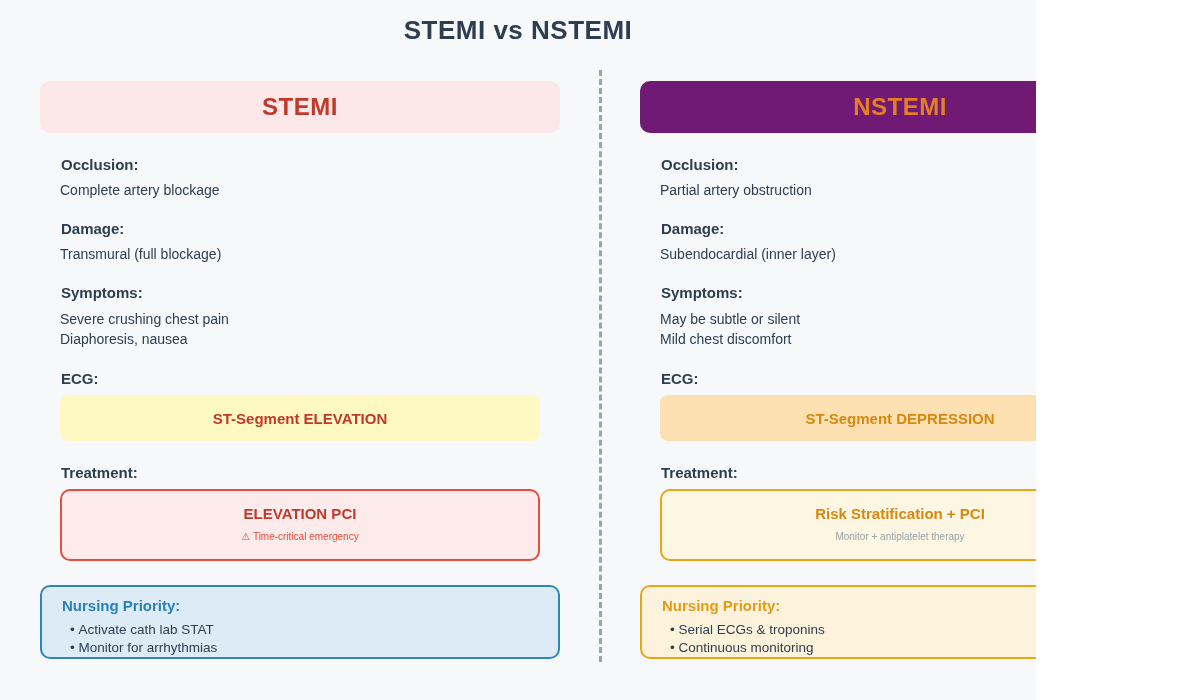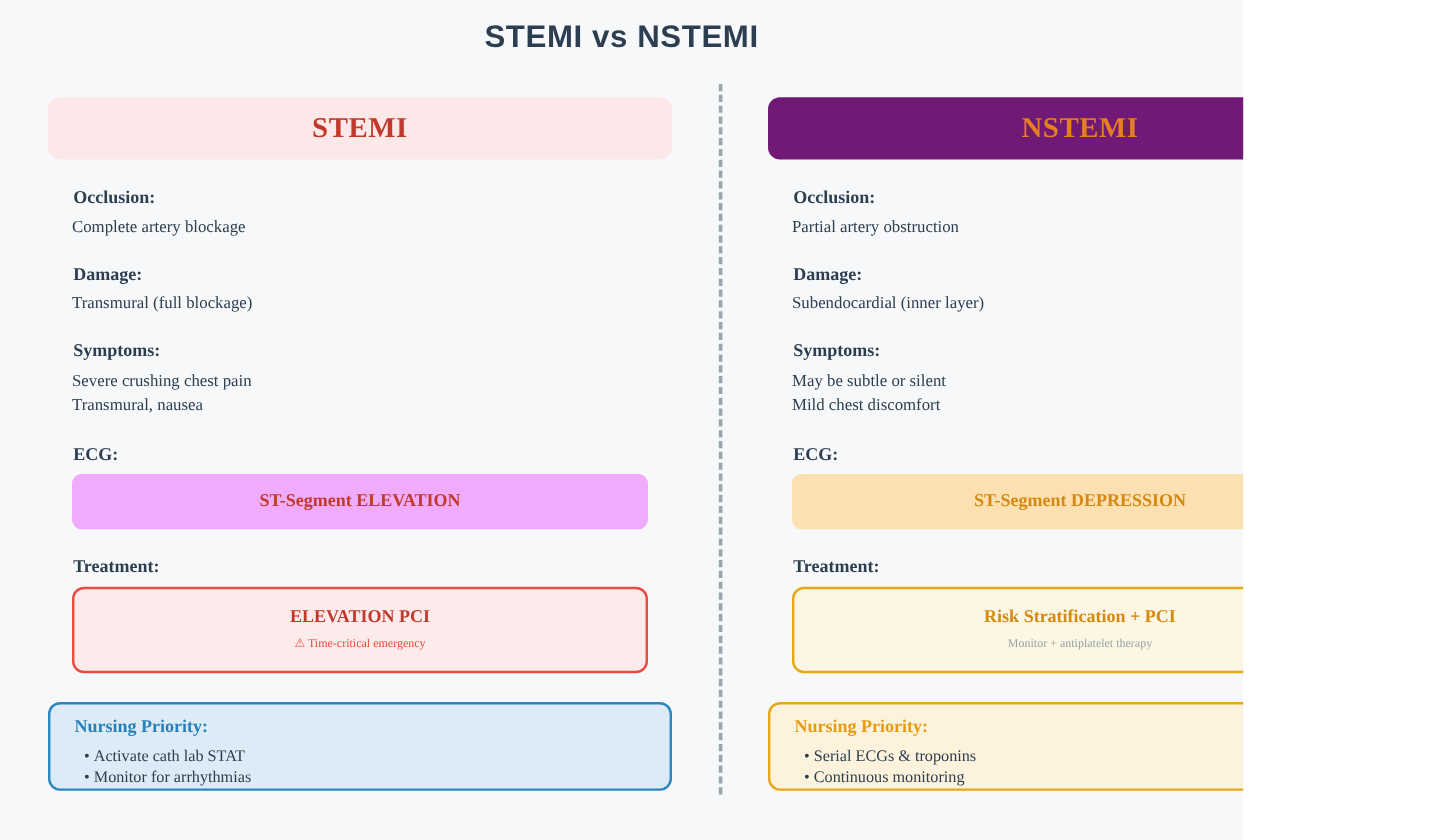--- a/index.html
+++ b/index.html
@@ -23,21 +23,21 @@
     letter-spacing: 0.5px;
   }
   .divider {
     position: absolute;
     left: 599px;
     top: 70px;
     height: 592px;
     width: 0;
     border-left: 3px dashed #98a6ad;
   }
-  .column { position: absolute; top: 81px; width: 520px; font-family: Liberation Serif, serif; }
+  .column { position: absolute; top: 81px; width: 520px; }
   .col-stemi  { left: 40px; }
   .col-nstemi { left: 640px; }
 
   .col-header {
     height: 52px;
     border-radius: 10px;
     display: flex;
     align-items: center;
     justify-content: center;
     font-size: 24px;
@@ -67,21 +67,21 @@
   .ecg-box {
     margin: 0 20px 24px 20px;
     height: 46px;
     border-radius: 8px;
     display: flex;
     align-items: center;
     justify-content: center;
     font-size: 15px;
     font-weight: bold;
   }
-  .col-stemi  .ecg-box { background: #f0abfc; color: #c0392b; }
+  .col-stemi  .ecg-box { background: #fef9c3; color: #c0392b; }
   .col-nstemi .ecg-box { background: #fde0b2; color: #d68910; }
 
   .treatment-box {
     margin: 0 20px 24px 20px;
     height: 72px;
     box-sizing: border-box;
     border: 2px solid;
     border-radius: 10px;
     display: flex;
     flex-direction: column;
@@ -132,21 +132,21 @@
 
     <div class="field-label">Occlusion:</div>
     <div class="field-value">Complete artery blockage</div>
 
     <div class="field-label">Damage:</div>
     <div class="field-value">Transmural (full blockage)</div>
 
     <div class="field-label">Symptoms:</div>
     <div class="multi-value">
       <div class="line">Severe crushing chest pain</div>
-      <div class="line">Transmural, nausea</div>
+      <div class="line">Diaphoresis, nausea</div>
     </div>
 
     <div class="field-label">ECG:</div>
     <div class="ecg-box">ST-Segment ELEVATION</div>
 
     <div class="field-label">Treatment:</div>
     <div class="treatment-box">
       <div class="treatment-title">ELEVATION PCI</div>
       <div class="treatment-sub">⚠ Time-critical emergency</div>
     </div>

